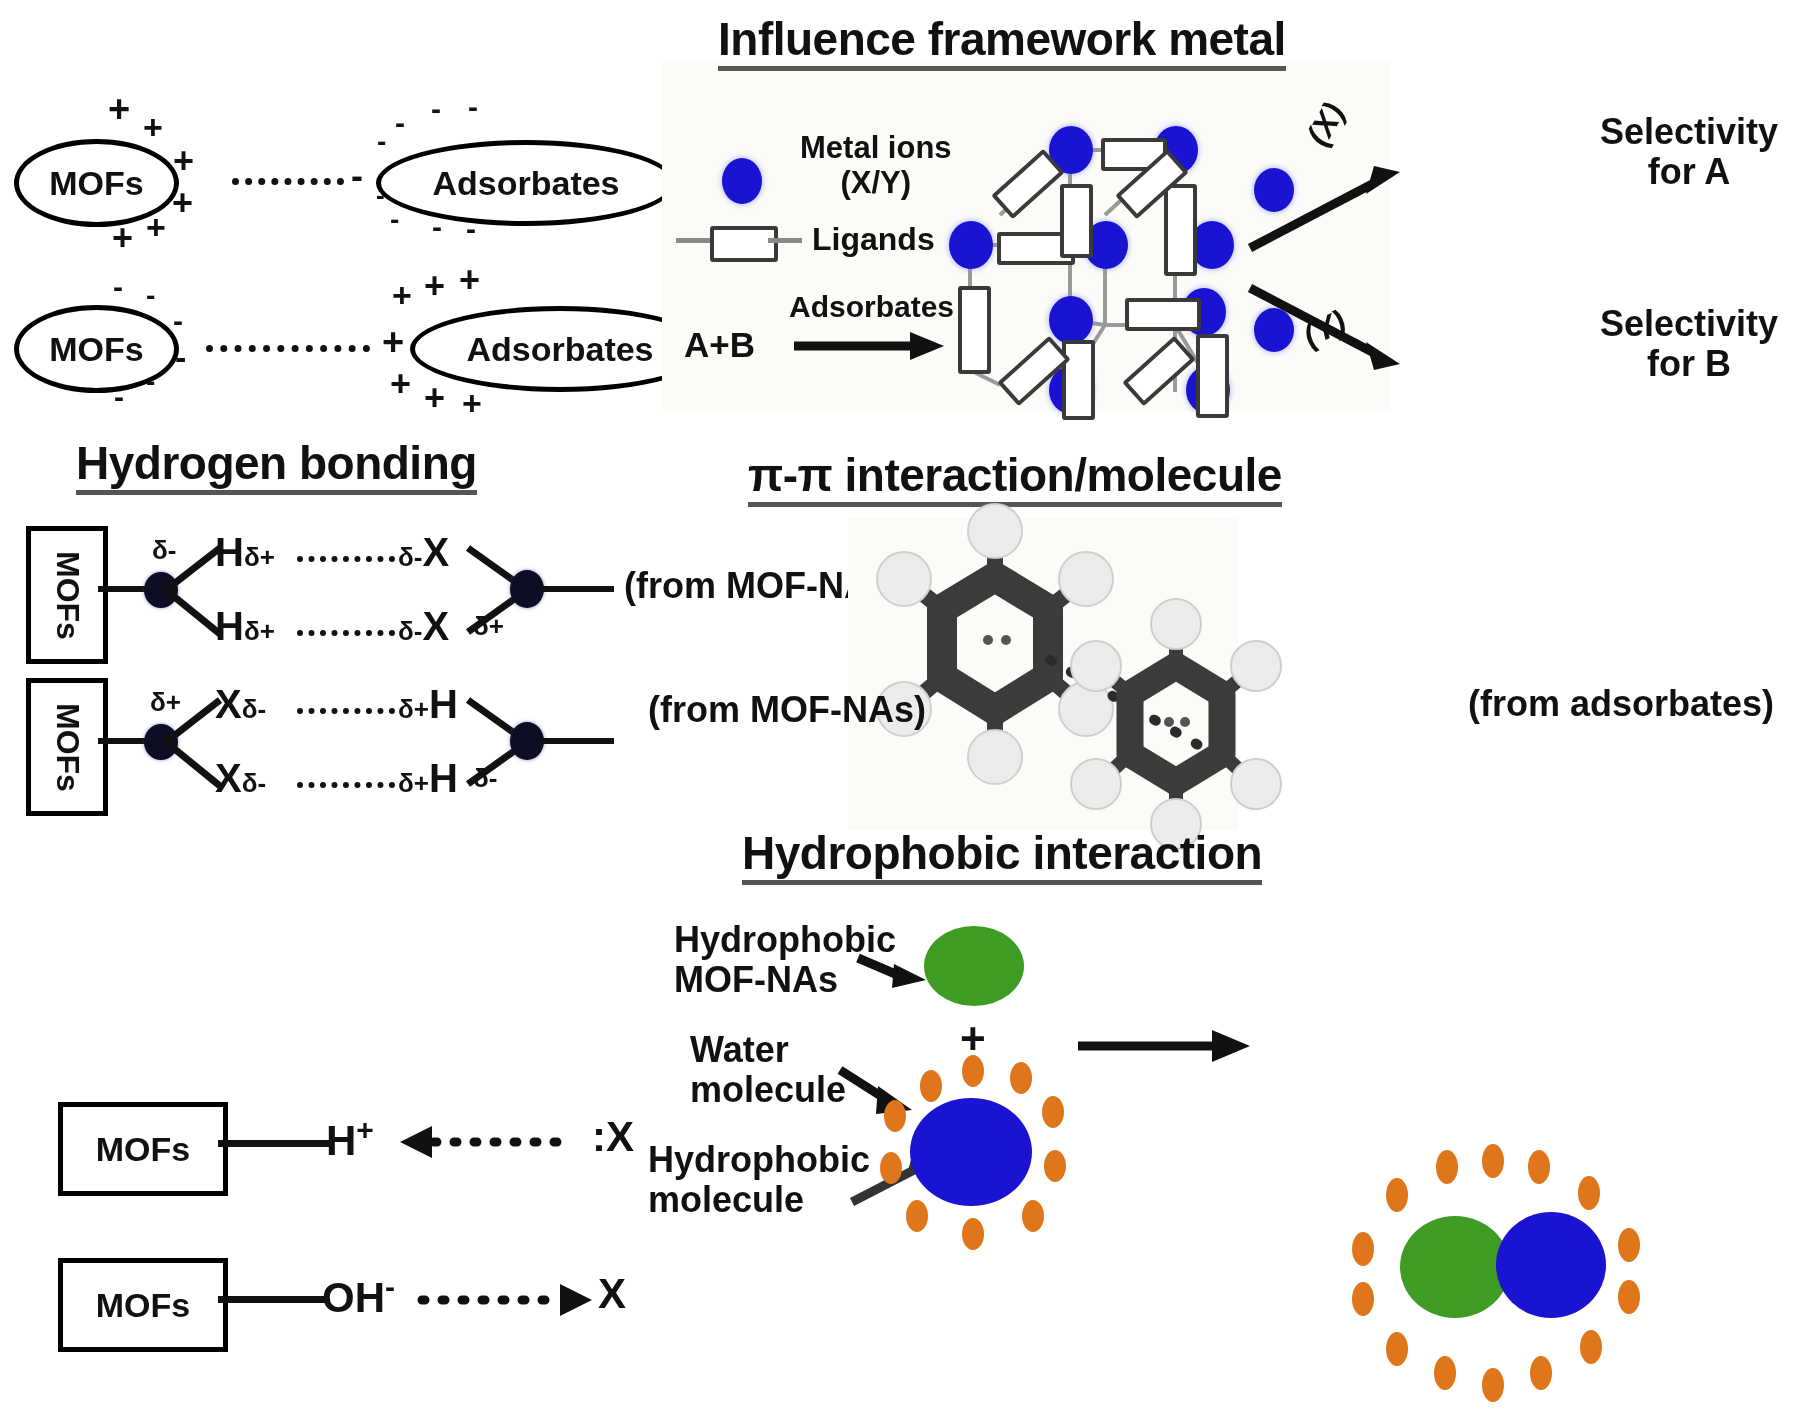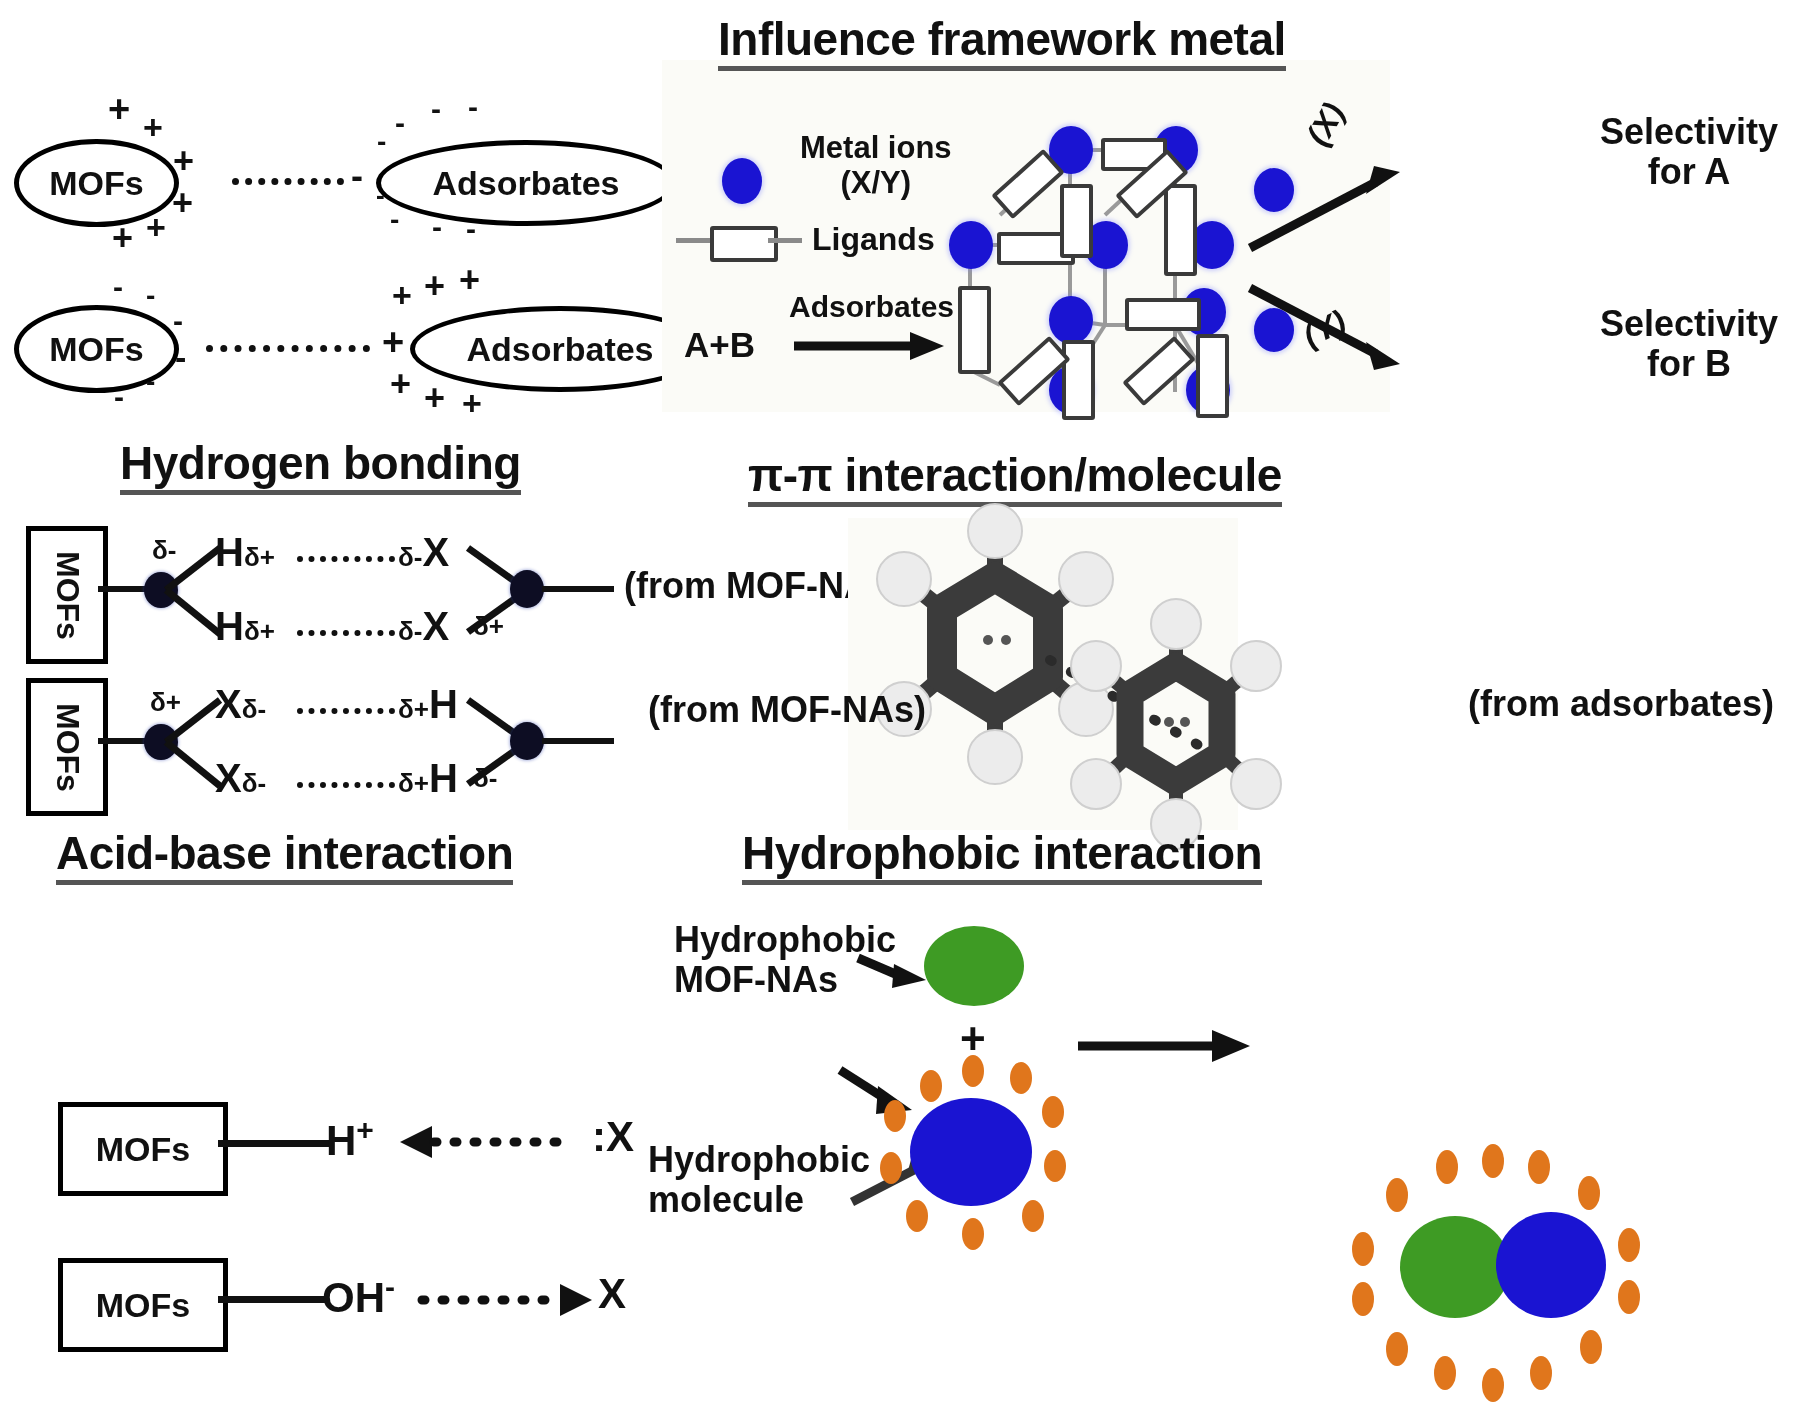--- a/index.html
+++ b/index.html
@@ -224,21 +224,21 @@
   <div class="lbl lbl-it" style="left:1298px;top:322px;font-size:32px;transform:rotate(-25deg);transform-origin:left top;">(Y)</div>
   <svg style="left:1248px;top:278px;width:160px;height:100px;">
     <line x1="2" y1="10" x2="128" y2="76" stroke="#111" stroke-width="9"></line>
     <polygon points="118,64 152,86 126,92" fill="#111"></polygon>
   </svg>
   <div class="lbl" style="left:1600px;top:304px;font-size:36px;text-align:center;">
     <span>Selectivity</span><br>
     <span style="display:inline-block;width:100%;">for B</span>
   </div>
 
-  <div class="sec-title" style="left:76px;top:440px;font-size:46px;margin-left:44px;">Hydrogen bonding</div>
+  <div class="sec-title" style="left:76px;top:440px;font-size:46px;">Hydrogen bonding</div>
 
   <div class="box box-vert" style="left:26px;top:526px;width:72px;height:128px;font-size:32px;">
     <span>MOFs</span>
   </div>
   <div class="bar" style="left:98px;top:586px;width:62px;height:6px;"></div>
   <div class="node" style="left:144px;top:572px;width:34px;height:36px;"></div>
   <svg style="left:160px;top:530px;width:100px;height:130px;">
     <line x1="6" y1="60" x2="60" y2="18" stroke="#111" stroke-width="7"></line>
     <line x1="6" y1="60" x2="60" y2="104" stroke="#111" stroke-width="7"></line>
   </svg>
@@ -352,21 +352,20 @@
       <circle cx="198" cy="184" r="25" fill="#ececec" stroke="#cfcfcf" stroke-width="2"></circle>
       <circle cx="118" cy="224" r="25" fill="#ececec" stroke="#cfcfcf" stroke-width="2"></circle>
       <circle cx="111" cy="122" r="5" fill="#555"></circle>
       <circle cx="127" cy="122" r="5" fill="#555"></circle>
     </g>
   </svg>
 
   <div class="lbl" style="left:648px;top:690px;font-size:36px;">(from MOF-NAs)</div>
   <div class="lbl" style="left:1468px;top:684px;font-size:36px;">(from adsorbates)</div>
 
-  <div class="sec-title" style="left:56px;top:830px;font-size:46px;">Acid-base interaction</div>
 
   <div class="box" style="left:58px;top:1102px;width:160px;height:84px;font-size:34px;">
     <span>MOFs</span>
   </div>
   <div class="bar" style="left:218px;top:1140px;width:112px;height:7px;"></div>
   <div class="lbl" style="left:326px;top:1113px;font-size:42px;">
     <span>H</span><span style="font-size:30px;vertical-align:super;">+</span>
   </div>
   <svg style="left:398px;top:1118px;width:190px;height:48px;">
     <polygon points="34,8 2,24 34,40" fill="#111"></polygon>
@@ -394,20 +393,24 @@
     <span>MOF-NAs</span>
   </div>
   <svg style="left:856px;top:950px;width:80px;height:50px;">
     <line x1="2" y1="8" x2="44" y2="26" stroke="#111" stroke-width="9"></line>
     <polygon points="38,14 70,30 36,38" fill="#111"></polygon>
   </svg>
   <div class="blob green" style="left:924px;top:926px;width:100px;height:80px;"></div>
 
   <div class="lbl" style="left:960px;top:1014px;font-size:44px;">+</div>
 
+  <div class="lbl" style="left:690px;top:1030px;font-size:36px;">
+    <span>Water</span><br>
+    <span>molecule</span>
+  </div>
   <svg style="left:838px;top:1068px;width:86px;height:56px;">
     <line x1="2" y1="2" x2="46" y2="30" stroke="#111" stroke-width="9"></line>
     <polygon points="40,18 74,42 38,46" fill="#111"></polygon>
   </svg>
 
   <div class="lbl" style="left:648px;top:1140px;font-size:36px;">
     <span>Hydrophobic</span><br>
     <span>molecule</span>
   </div>
   <svg style="left:850px;top:1156px;width:110px;height:60px;">

